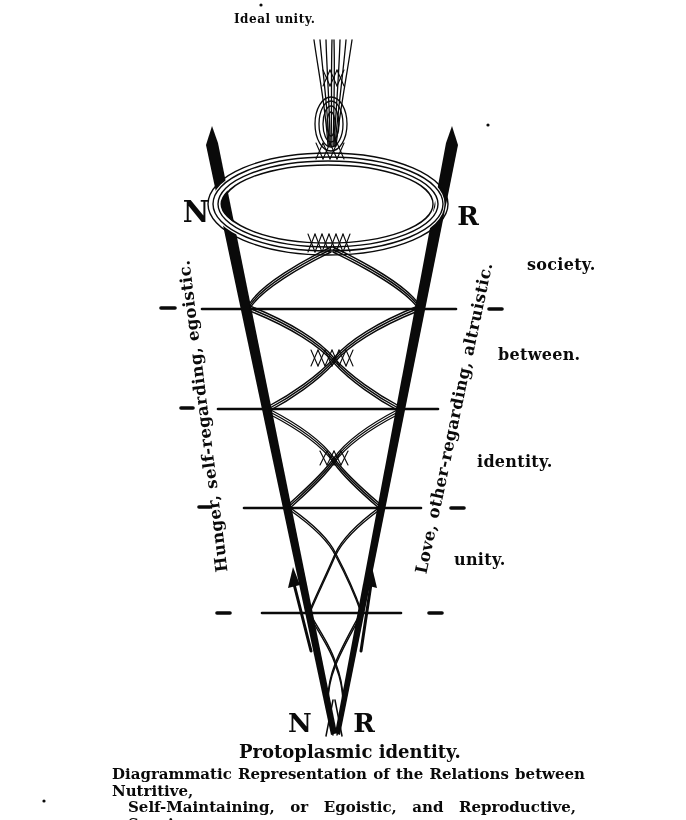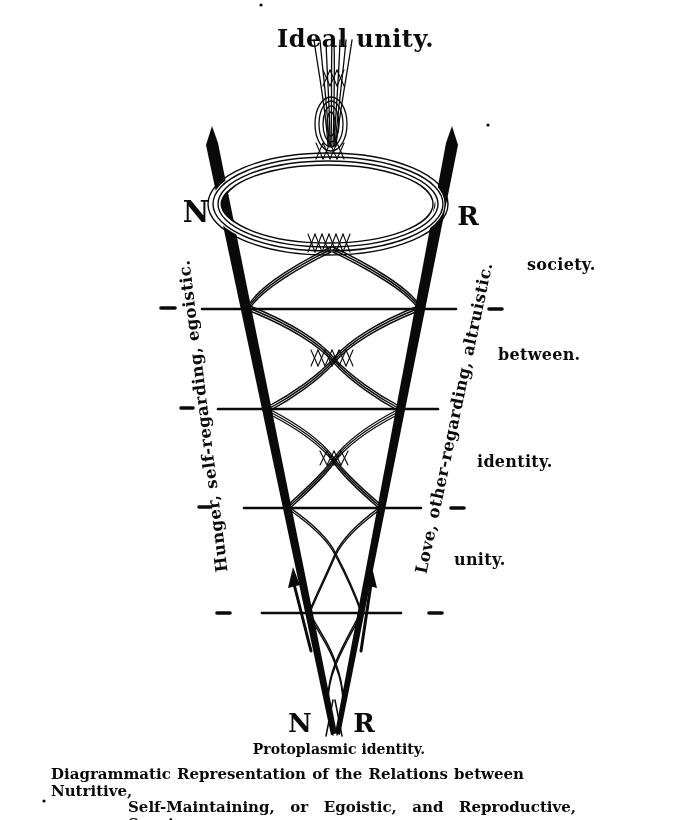--- a/index.html
+++ b/index.html
@@ -3,37 +3,37 @@
 <meta charset="utf-8">
 <style>
   html,body{margin:0;padding:0;}
   body{
     width:686px;height:820px;position:relative;overflow:hidden;
     background:#fff;color:#0a0a0a;
     font-family:"DejaVu Serif","Liberation Serif",serif;
   }
   .layer{position:absolute;left:0;top:0;}
   .lbl{position:absolute;white-space:nowrap;color:#0a0a0a;}
-  .title-top{left:234px;top:24px;width:200px;text-align:right;font-size:24px;font-weight:700;letter-spacing:.5px;}
+  .title-top{left:234px;top:12px;width:200px;text-align:left;font-size:12px;font-weight:700;letter-spacing:.5px;}
   .letter{font-weight:700;text-align:center;width:34px;}
   .n-top{left:179px;top:195px;font-size:29px;}
   .r-top{left:451px;top:201px;font-size:26px;}
   .n-bot{left:283px;top:708px;font-size:26px;}
   .r-bot{left:347px;top:708px;font-size:26px;}
   .level{font-size:16px;font-weight:700;letter-spacing:.3px;}
   .lv0{left:527px;top:255px;}
   .lv1{left:498px;top:345px;}
   .lv2{left:477px;top:452px;}
   .lv3{left:454px;top:550px;}
   .rot{font-size:16.5px;font-weight:700;transform-origin:center center;letter-spacing:.4px;}
   .rot-left{left:203px;top:416px;transform:translate(-50%,-50%) rotate(-97deg);}
   .rot-right{left:454px;top:418px;transform:translate(-50%,-50%) rotate(-78deg);}
-  .title-bottom{left:239px;top:741px;width:200px;text-align:center;font-size:14px;font-weight:700;}
+  .title-bottom{left:239px;top:741px;width:200px;text-align:center;font-size:18px;font-weight:700;}
   .caption{position:absolute;left:0;top:766px;width:686px;font-size:15px;font-weight:700;line-height:16.5px;}
-  .cap1{margin-left:51px;width:473px;text-align:justify;text-align-last:justify;}
+  .cap1{margin-left:112px;width:473px;text-align:justify;text-align-last:justify;}
   .cap2{margin-left:128px;width:448px;text-align:justify;text-align-last:justify;}
 </style>
 </head>
 <body>
 
 <svg class="layer" width="686" height="820" viewBox="0 0 686 820">
   <g stroke="#0a0a0a" fill="none" stroke-linecap="round">
 
     <g stroke-width="2.6">
       <path d="M202,309 H456"></path>

